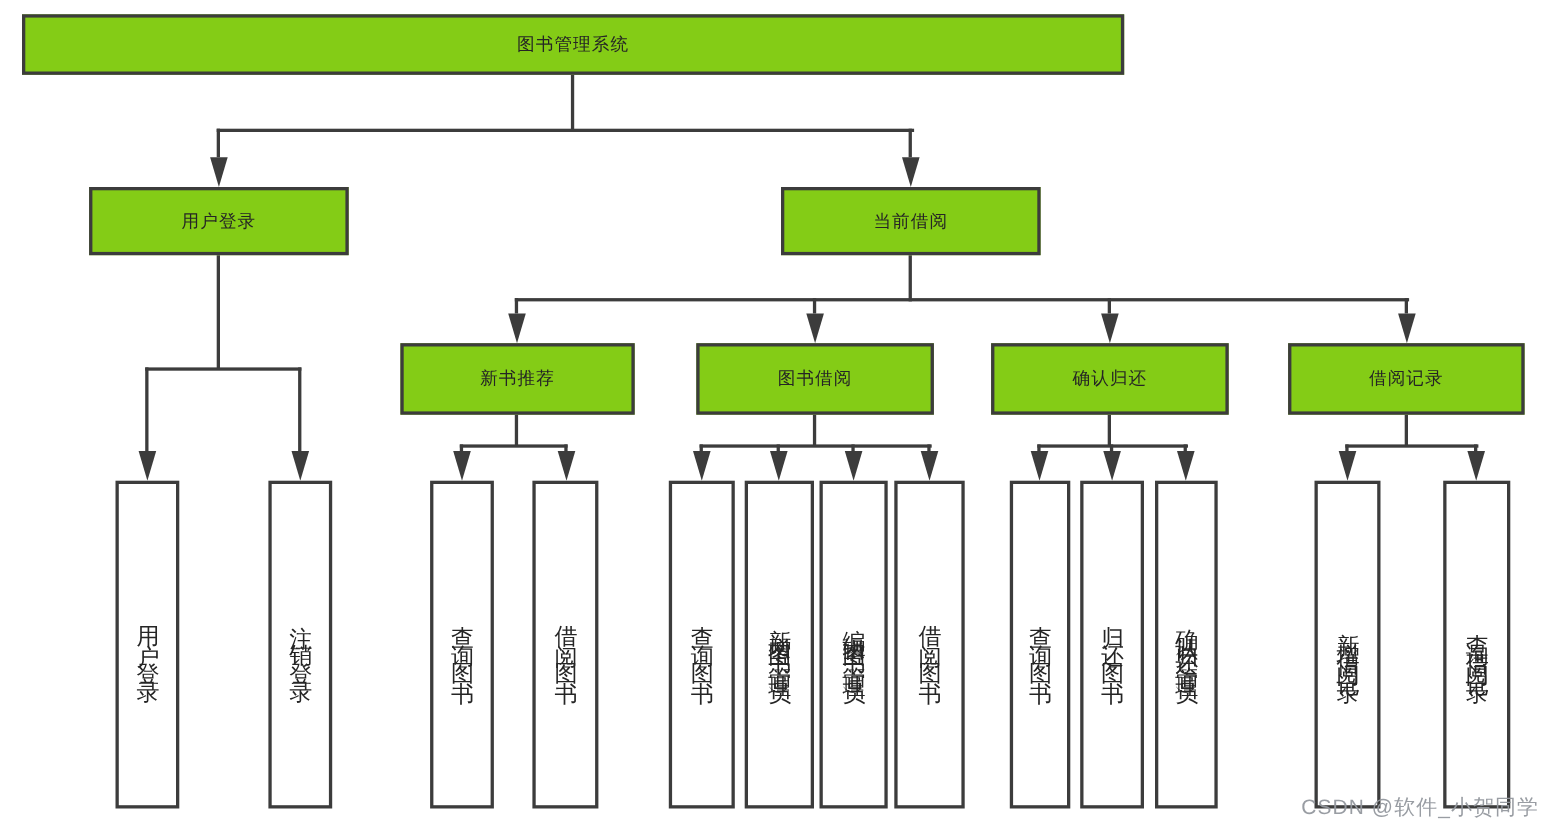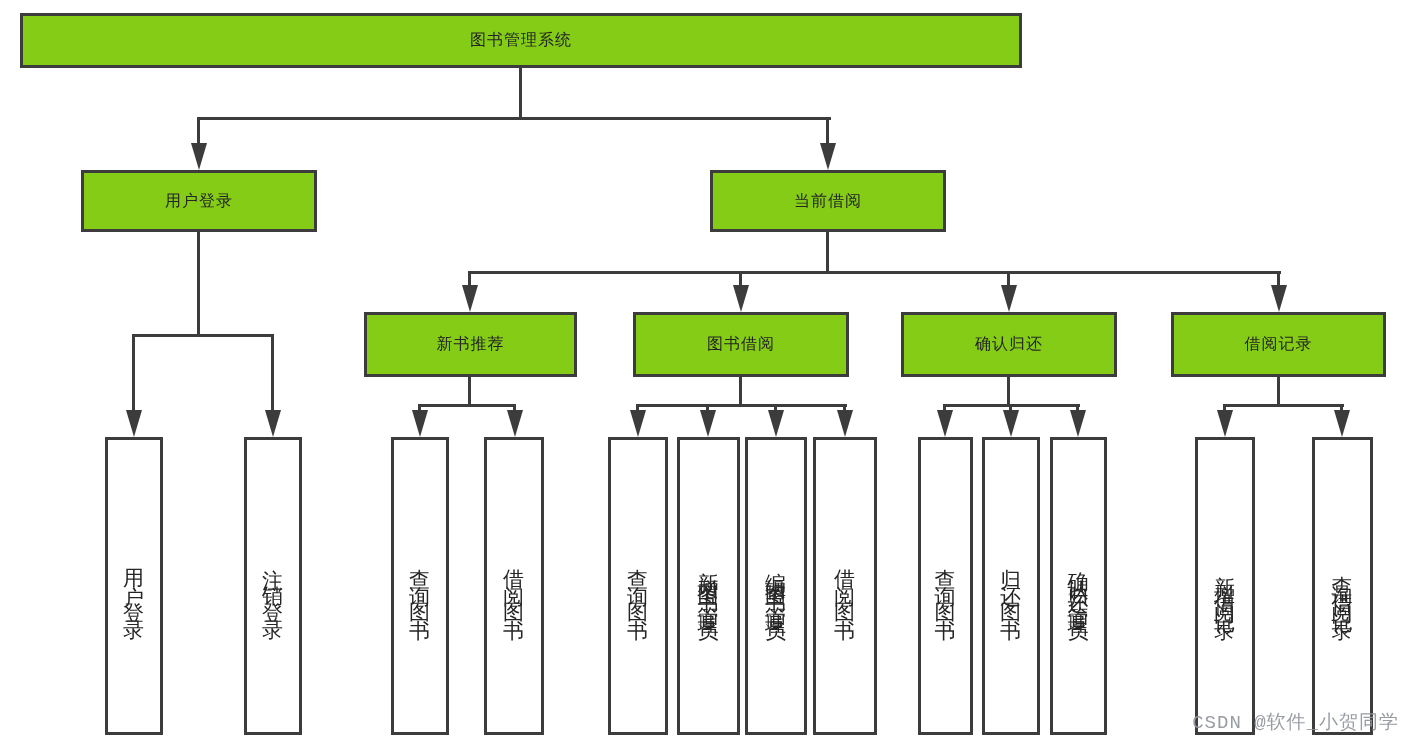--- a/index.html
+++ b/index.html
@@ -56,26 +56,25 @@
     width: 0; height: 0;
     border-left: 8px solid transparent;
     border-right: 8px solid transparent;
     border-top: 27px solid #3c3c3c;
     z-index: 1;
   }
   
   .watermark {
     position: absolute;
     right: 6px;
-    bottom: 12px;
+    bottom: 0;
     font-size: 19px;
     color: rgba(148, 152, 158, 0.95);
     letter-spacing: 1px;
     z-index: 5;
-    font-family: Liberation Mono, monospace;
   }
 </style>
 </head>
 <body>
 
 <div id="canvas">
 
   <div class="box" style="left:20px; top:13px; width:1002px; height:55px;">
     <span>图书管理系统</span>
   </div>

